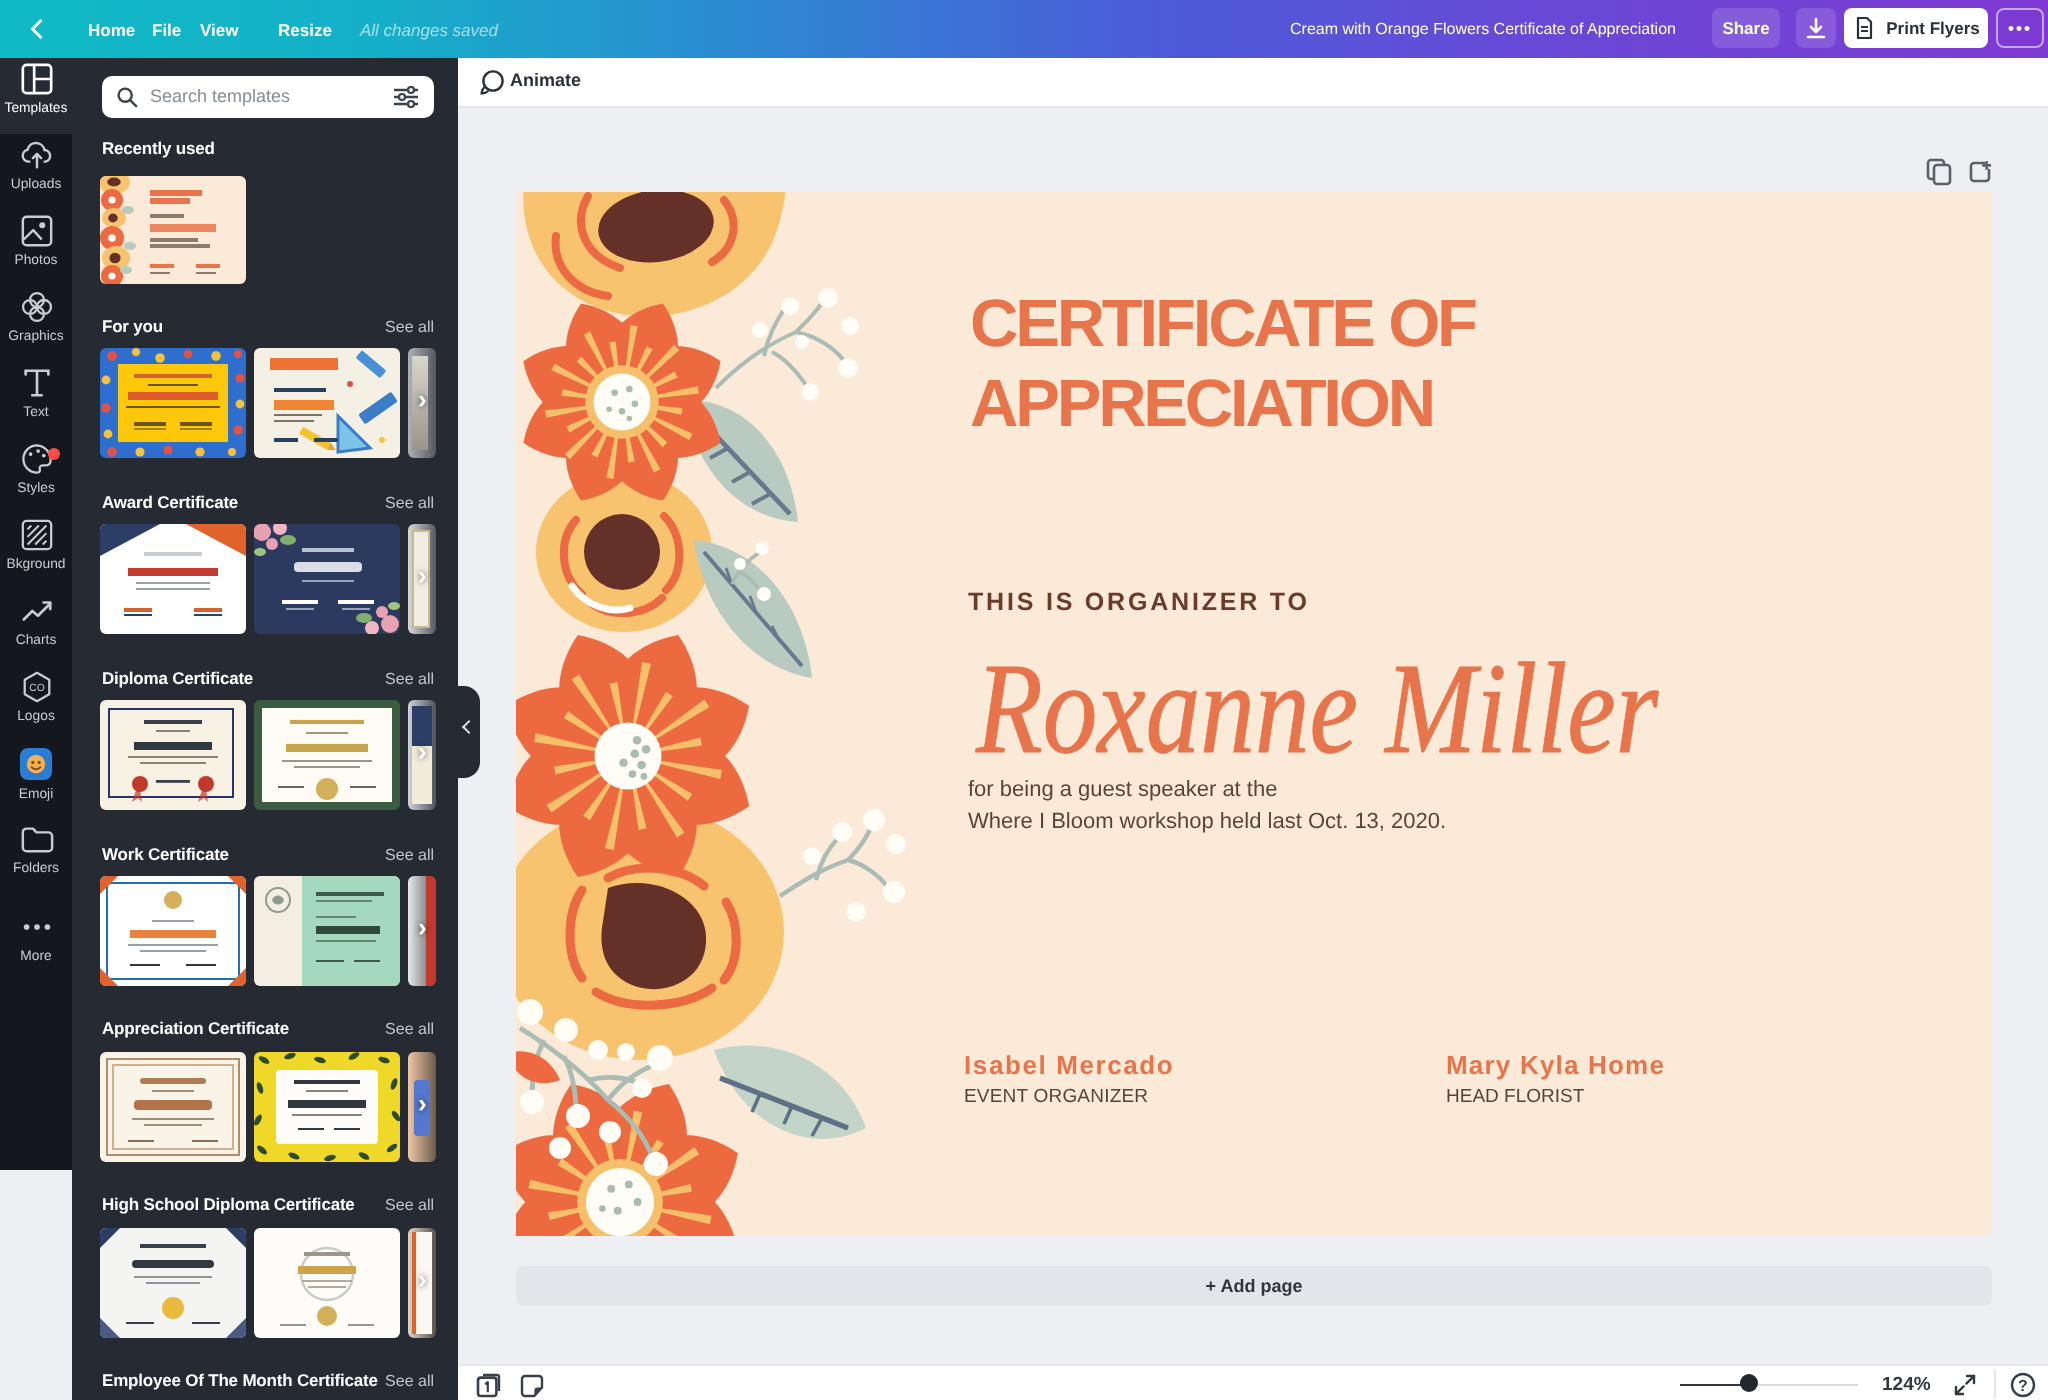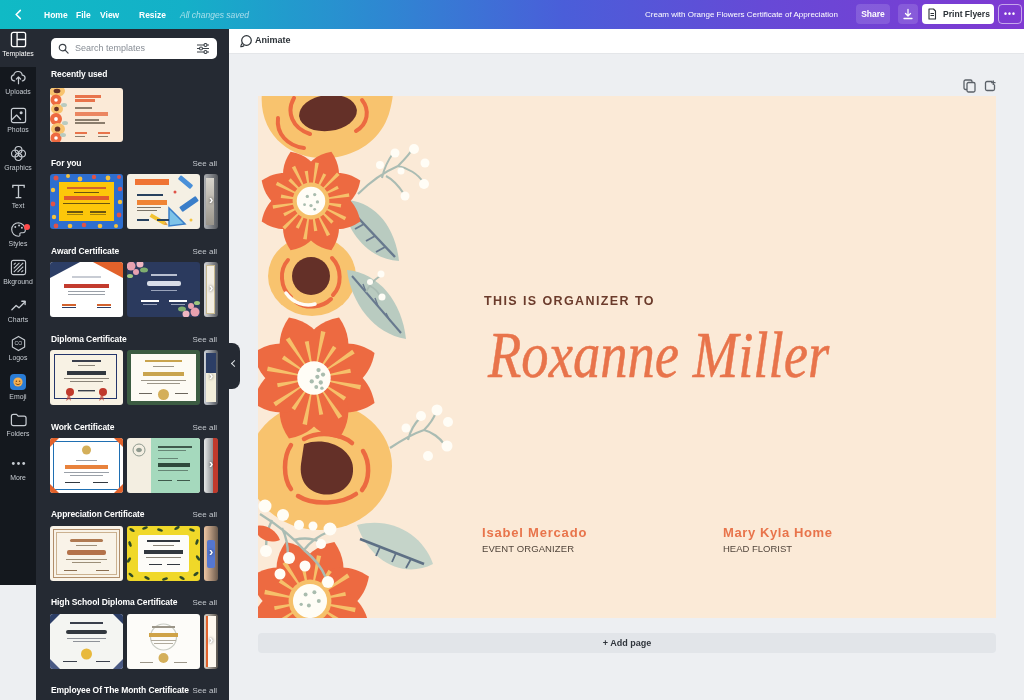--- a/index.html
+++ b/index.html
@@ -293,37 +293,62 @@
           <circle cx="72" cy="433" r="6.5"></circle>
           <circle cx="70" cy="486" r="6"></circle>
           <circle cx="47" cy="470" r="5.5"></circle>
           <circle cx="63" cy="448" r="5"></circle>
           <circle cx="41" cy="429" r="5"></circle>
           <circle cx="22" cy="478" r="5.5"></circle>
           <circle cx="55" cy="430" r="4.5"></circle>
       </g>
     </svg>
 
+    <div class="ctx" style="left:227px; top:47px; font-size:33.5px; font-weight:700; line-height:40px; letter-spacing:-1.6px; color:#e8744b;">CERTIFICATE OF<br>APPRECIATION</div>
     <div class="ctx" style="left:226px; top:198px; font-size:12.5px; font-weight:700; letter-spacing:1.4px; color:#6b3b2b;">THIS IS ORGANIZER TO</div>
     <div class="ctx" style="left:230px; top:222px; font-family:'Liberation Serif',serif; font-style:italic; font-size:65px; color:#e8744b; transform:scaleX(0.84); transform-origin:left top; -webkit-text-stroke:0.5px #e8744b;">Roxanne Miller</div>
+    <div class="ctx" style="left:226px; top:292px; font-size:11px; line-height:15.5px; color:#5b4338;">for being a guest speaker at the<br>Where I Bloom workshop held last Oct. 13, 2020.</div>
     <div class="ctx" style="left:224px; top:429px; font-size:13px; font-weight:700; letter-spacing:0.8px; color:#e8744b;">Isabel Mercado</div>
     <div class="ctx" style="left:224px; top:447px; font-size:9.5px; letter-spacing:0.1px; color:#52463c;">EVENT ORGANIZER</div>
     <div class="ctx" style="left:465px; top:429px; font-size:13px; font-weight:700; letter-spacing:0.6px; color:#e8744b;">Mary Kyla Home</div>
     <div class="ctx" style="left:465px; top:447px; font-size:9.5px; letter-spacing:0px; color:#52463c;">HEAD FLORIST</div>
   </div>
 
   <svg class="abs" style="left:963px;top:79px;" width="13" height="14" viewBox="0 0 13 14">
       <rect x="1" y="1" width="8" height="9.5" rx="1.5" stroke="#5b6168" stroke-width="1.3" fill="none"></rect>
       <rect x="4" y="3.5" width="8" height="9.5" rx="1.5" stroke="#5b6168" stroke-width="1.3" fill="#edeff2"></rect>
     </svg>
   <svg class="abs" style="left:984px;top:80px;" width="12" height="12" viewBox="0 0 12 12">
       <path d="M8 1.5H3A1.5 1.5 0 0 0 1.5 3v6A1.5 1.5 0 0 0 3 10.5h6A1.5 1.5 0 0 0 10.5 9V5" stroke="#5b6168" stroke-width="1.3" fill="none" stroke-linecap="round"></path>
       <path d="M9.3 0.5v4.4M7.1 2.7h4.4" stroke="#5b6168" stroke-width="1.3"></path>
     </svg>
   <div class="abs" id="addpage">+ Add page</div>
+  <div class="abs" id="bottombar">
+    <svg style="position:absolute;left:9px;top:3px;" width="13" height="13" viewBox="0 0 13 13">
+        <path d="M3.5 1.5h7a1 1 0 0 1 1 1v7" stroke="#3b4048" stroke-width="1.2" fill="none"></path>
+        <rect x="1" y="2.8" width="9.2" height="9.2" rx="1.4" stroke="#3b4048" stroke-width="1.3" fill="#fff"></rect>
+        <path d="M4.6 6.2l1.3-1.1v5" stroke="#3b4048" stroke-width="1.1" fill="none" stroke-linejoin="round"></path>
+      </svg>
+    <svg style="position:absolute;left:31px;top:4px;" width="12" height="12" viewBox="0 0 12 12">
+        <path d="M2.5 1h7a1.5 1.5 0 0 1 1.5 1.5v4.2L7.2 11H2.5A1.5 1.5 0 0 1 1 9.5v-7A1.5 1.5 0 0 1 2.5 1z" stroke="#3b4048" stroke-width="1.2" fill="none" stroke-linejoin="round"></path>
+        <path d="M11 6.7 7.2 11v-2.8a1.5 1.5 0 0 1 1.5-1.5z" fill="#3b4048"></path>
+      </svg>
+    <div style="position:absolute;left:611px;top:8.5px;width:35px;height:1.6px;background:#33383f;"></div>
+    <div style="position:absolute;left:646px;top:8.5px;width:54px;height:1.2px;background:#d6d9dd;"></div>
+    <div style="position:absolute;left:641px;top:4px;width:9px;height:9px;border-radius:50%;background:#23282e;"></div>
+    <span style="position:absolute;left:712px;top:4px;font-size:9.5px;font-weight:700;color:#33383f;">124%</span>
+    <svg style="position:absolute;left:748px;top:3.5px;" width="11" height="11" viewBox="0 0 11 11">
+        <path d="M6.5 1h3.5v3.5M10 1 6.2 4.8M4.5 10H1V6.5M1 10l3.8-3.8" stroke="#33383f" stroke-width="1.2" fill="none" stroke-linecap="round"></path>
+      </svg>
+    <div style="position:absolute;left:768px;top:2px;width:1px;height:14px;background:#e2e4e8;"></div>
+    <svg style="position:absolute;left:776px;top:2.5px;" width="13" height="13" viewBox="0 0 13 13">
+        <circle cx="6.5" cy="6.5" r="5.5" stroke="#3b4048" stroke-width="1.2" fill="none"></circle>
+        <text x="6.5" y="9.4" font-size="8" font-weight="bold" fill="#3b4048" text-anchor="middle" font-family="Liberation Sans">?</text>
+      </svg>
+  </div>
 
   <div class="abs" id="topbar">
     <svg class="chev" viewBox="0 0 12 12">
         <path d="M8 1.5 L3.5 6 L8 10.5" stroke="#fff" stroke-width="1.6" fill="none" stroke-linecap="round"></path>
       </svg>
     <span class="mi" style="left:26px;padding-left:18px;">Home</span>
     <span class="mi" style="left:76px;">File</span>
     <span class="mi" style="left:100px;">View</span>
     <span class="mi" style="left:139px;">Resize</span>
     <span id="saved">All changes saved</span>

